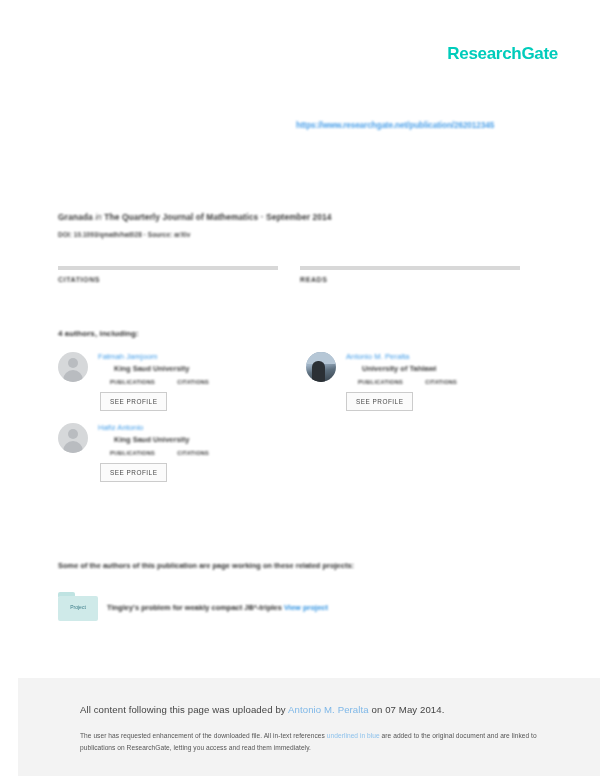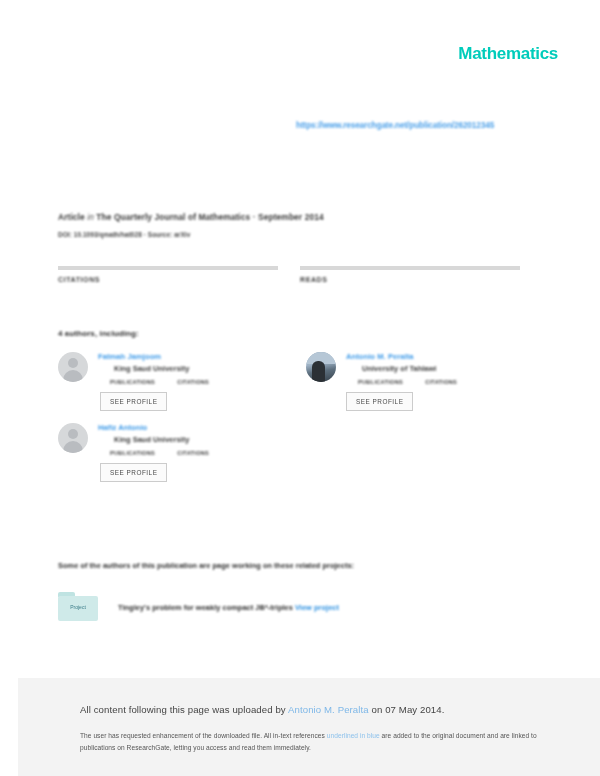--- a/index.html
+++ b/index.html
@@ -173,21 +173,21 @@
   .avatar.photo .sky {
     position: absolute;
     left: 0; top: 0; width: 100%; height: 12px;
     background: #b6c7d6;
   }
 
   .author-info { flex: 1 1 auto; min-width: 0; }
 
   .author-name {
     font-size: 7.6px;
-    font-weight: bold;
+    font-weight: normal;
     color: #3d9ae8;
     letter-spacing: 0.05px;
     filter: blur(0.85px);
     white-space: nowrap;
   }
   .author-affil {
     margin-top: 3px;
     font-size: 7.4px;
     font-weight: bold;
     color: #3a3a3a;
@@ -237,21 +237,21 @@
     filter: blur(0.9px);
     white-space: nowrap;
   }
 
   .project-row {
     position: absolute;
     top: 592px;
     left: 58px;
     display: flex;
     align-items: center;
-    gap: 20px;
+    gap: 9px;
   }
   .folder {
     width: 40px;
     height: 30px;
     position: relative;
     flex: 0 0 40px;
   }
   .folder .tab {
     position: absolute;
     left: 0; top: 0;
@@ -316,26 +316,26 @@
     color: #555555;
     letter-spacing: 0.05px;
   }
   .footer-note .underlined { color: #8ec2ec; }
 </style>
 </head>
 <body>
 
 <div class="page">
 
-  <div class="logo">Mathematics</div>
+  <div class="logo">ResearchGate</div>
 
   <div class="url-line">https://www.researchgate.net/publication/262012345</div>
 
   <div class="article-line">
-    <span>Article</span>
+    <span>Granada</span>
     <span class="in">in</span>
     <span>The Quarterly Journal of Mathematics · September 2014</span>
   </div>
 
   <div class="doi-line">DOI: 10.1093/qmath/hat028 · Source: arXiv</div>
 
   <div class="stats">
     <div class="stat-col">
       <div class="stat-rule"></div>
       <div class="stat-label">CITATIONS</div>

